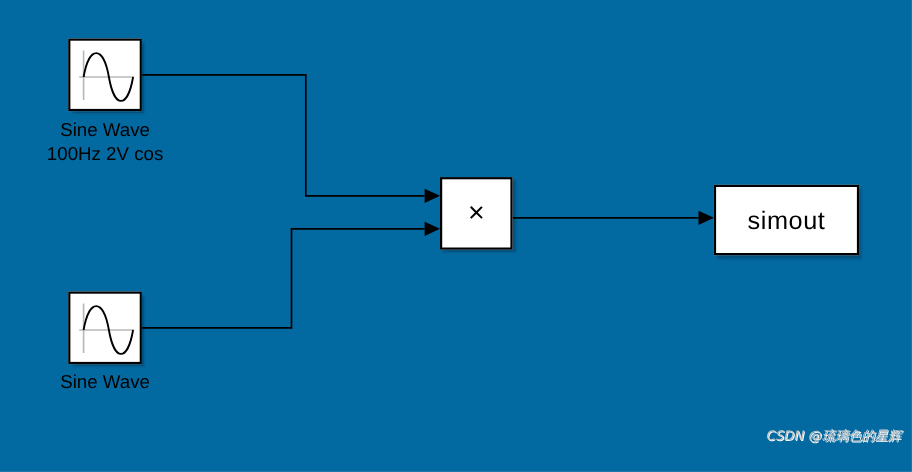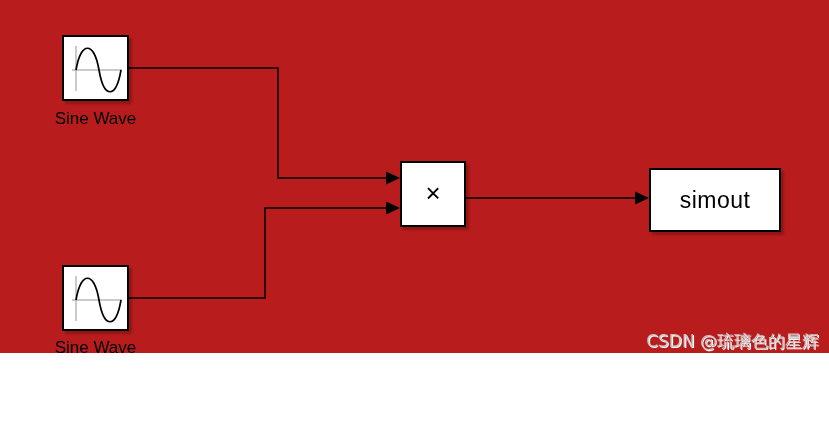--- a/index.html
+++ b/index.html
@@ -3,22 +3,22 @@
 <meta charset="utf-8">
 <style>
   html, body {
     margin: 0;
     padding: 0;
     background: #ffffff;
   }
   .canvas {
     position: relative;
     width: 829px;
-    height: 353px;
-    background: #b91c1c;
+    height: 429px;
+    background: #0369a1;
     overflow: hidden;
     font-family: "Liberation Sans", sans-serif;
   }
   .wires {
     position: absolute;
     left: 0;
     top: 0;
     width: 829px;
     height: 429px;
   }
@@ -57,25 +57,26 @@
     line-height: 21px;
     color: #000000;
     white-space: nowrap;
   }
   .block-label span { display: block; }
   .label-sine1 { top: 108px; }
   .label-sine2 { top: 337px; }
   .watermark {
     position: absolute;
     right: 10px;
-    bottom: 0;
-    font-size: 17px;
+    bottom: 24px;
+    font-size: 12px;
     color: #c9c9c9;
     text-shadow: 1px 1px 0 #ffffff;
     font-family: "DejaVu Sans", "Liberation Sans", sans-serif;
+    font-style: italic;
   }
 </style>
 </head>
 <body>
 
 <div class="canvas">
 
   <svg class="wires" viewBox="0 0 829 429">
 
     <g>
@@ -96,20 +97,21 @@
 
   <div class="block block-sine1">
     <svg width="61" height="60" viewBox="0 0 61 60">
       <line x1="11" y1="8" x2="11" y2="53" stroke="#b8b8b8" stroke-width="1.5"></line>
       <line x1="7" y1="32" x2="57" y2="32" stroke="#b8b8b8" stroke-width="1.5"></line>
       <path d="M 11 32 C 16 3, 29 3, 34 32 C 39 61, 51 61, 56 32" fill="none" stroke="#000000" stroke-width="1.7"></path>
     </svg>
   </div>
   <div class="block-label label-sine1">
     <span>Sine Wave</span>
+    <span>100Hz 2V cos</span>
   </div>
 
   <div class="block block-sine2">
     <svg width="61" height="60" viewBox="0 0 61 60">
       <line x1="11" y1="8" x2="11" y2="53" stroke="#b8b8b8" stroke-width="1.5"></line>
       <line x1="7" y1="32" x2="57" y2="32" stroke="#b8b8b8" stroke-width="1.5"></line>
       <path d="M 11 32 C 16 3, 29 3, 34 32 C 39 61, 51 61, 56 32" fill="none" stroke="#000000" stroke-width="1.7"></path>
     </svg>
   </div>
   <div class="block-label label-sine2">

